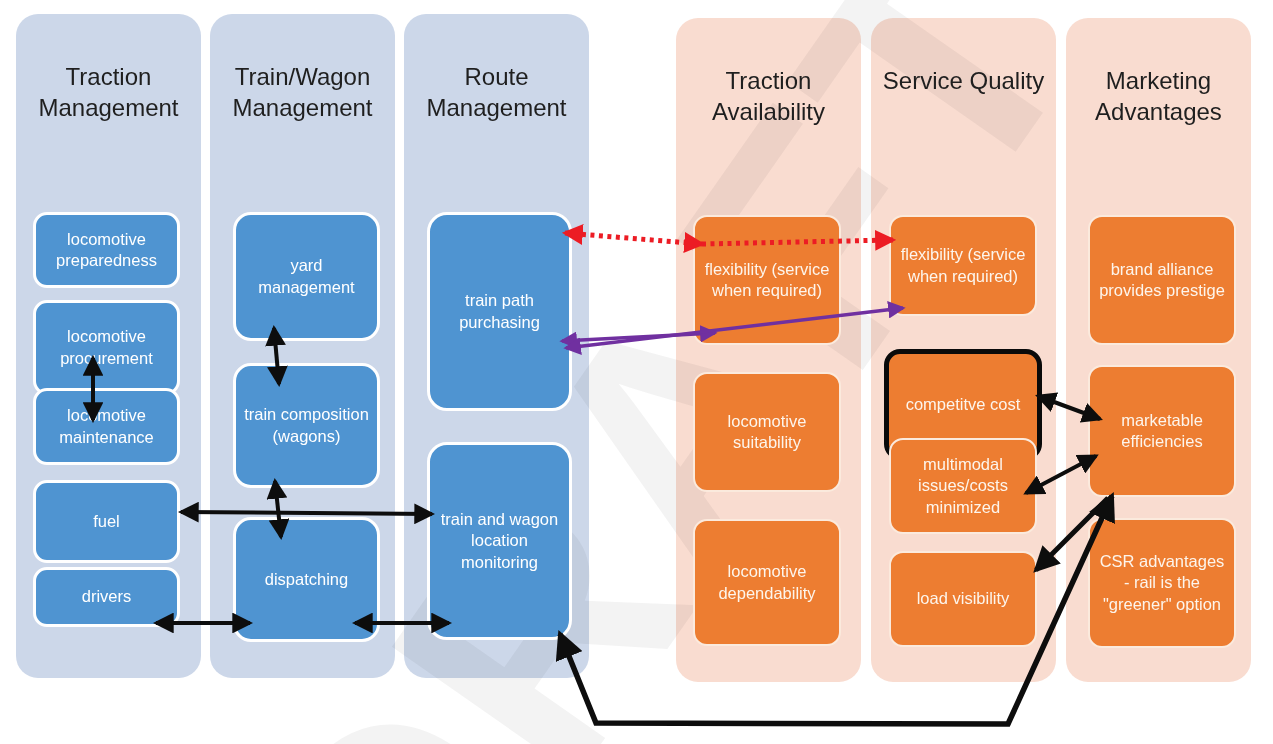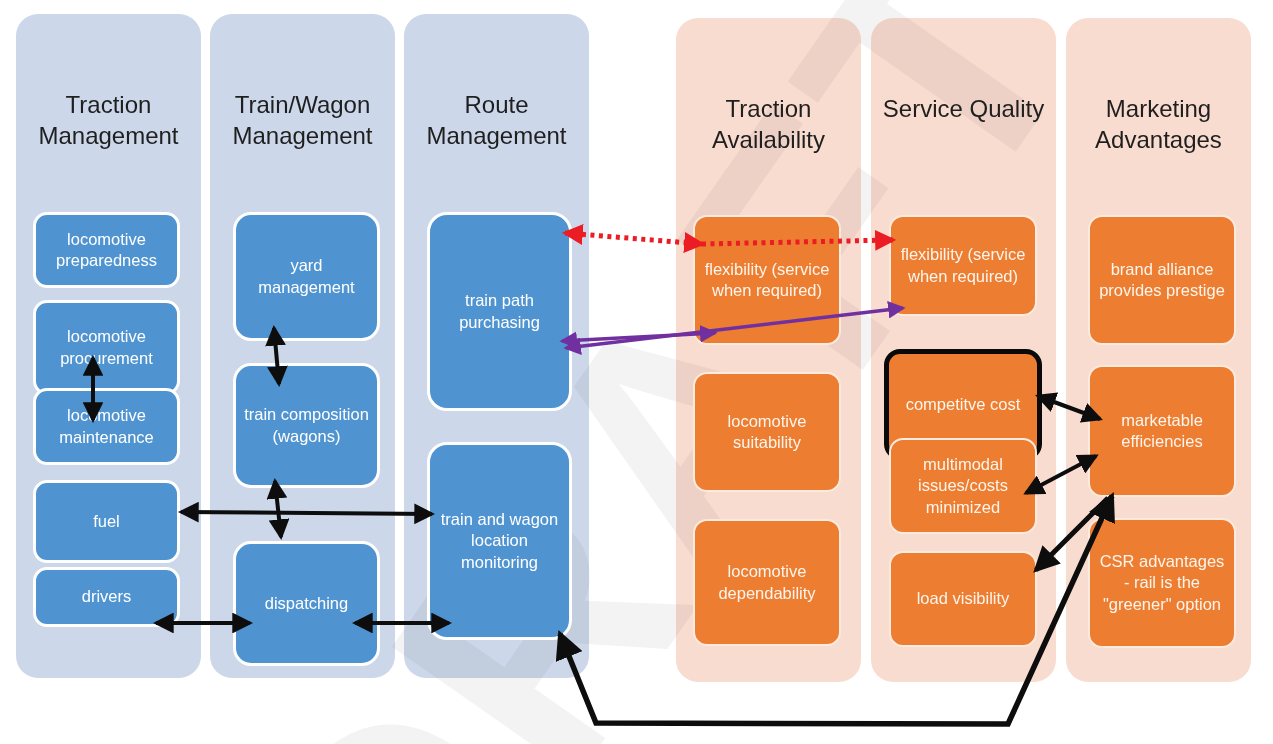--- a/index.html
+++ b/index.html
@@ -13,21 +13,21 @@
     transform:rotate(-55deg);transform-origin:620px 420px;
     font-size:330px;font-weight:bold;color:rgba(40,40,40,0.055);
     letter-spacing:10px;z-index:1;pointer-events:none;white-space:nowrap;
   }
   .panel{
     position:absolute;width:185px;height:664px;border-radius:22px;z-index:0;
   }
   .panel.blue{background:#ccd7e9;}
   .panel.peach{background:#f9dcd0;}
   .panel .title{
-    margin-top:76px;text-align:center;font-size:24px;line-height:1.28;
+    margin-top:48px;text-align:center;font-size:24px;line-height:1.28;
     color:#1f1f1f;padding:0 6px;
   }
   #p1{left:16px;top:14px;}
   #p2{left:210px;top:14px;}
   #p3{left:404px;top:14px;}
   #p4{left:676px;top:18px;}
   #p5{left:871px;top:18px;}
   #p6{left:1066px;top:18px;}
   .node{
     position:absolute;z-index:2;border-radius:14px;box-sizing:border-box;
@@ -40,21 +40,21 @@
   .node.emph{border:5px solid #0a0a0a;border-radius:16px;color:#fdf5ec;margin-top:32px;}
   
   #n10{left:33px;top:212px;width:147px;height:76px;}
   #n11{left:33px;top:300px;width:147px;height:95px;}
   #n12{left:33px;top:388px;width:147px;height:77px;}
   #n13{left:33px;top:480px;width:147px;height:83px;}
   #n14{left:33px;top:567px;width:147px;height:60px;}
   
   #n20{left:233px;top:212px;width:147px;height:129px;border-radius:18px;}
   #n21{left:233px;top:363px;width:147px;height:125px;border-radius:18px;}
-  #n22{left:233px;top:517px;width:147px;height:125px;border-radius:18px;margin-top:24px;}
+  #n22{left:233px;top:517px;width:147px;height:125px;border-radius:18px;}
   
   #n30{left:427px;top:212px;width:145px;height:199px;}
   #n31{left:427px;top:442px;width:145px;height:198px;}
   
   #n40{left:693px;top:215px;width:148px;height:130px;}
   #n41{left:693px;top:372px;width:148px;height:120px;}
   #n42{left:693px;top:519px;width:148px;height:127px;}
   
   #n50{left:889px;top:215px;width:148px;height:101px;}
   #n51{left:884px;top:317px;width:158px;height:111px;}

